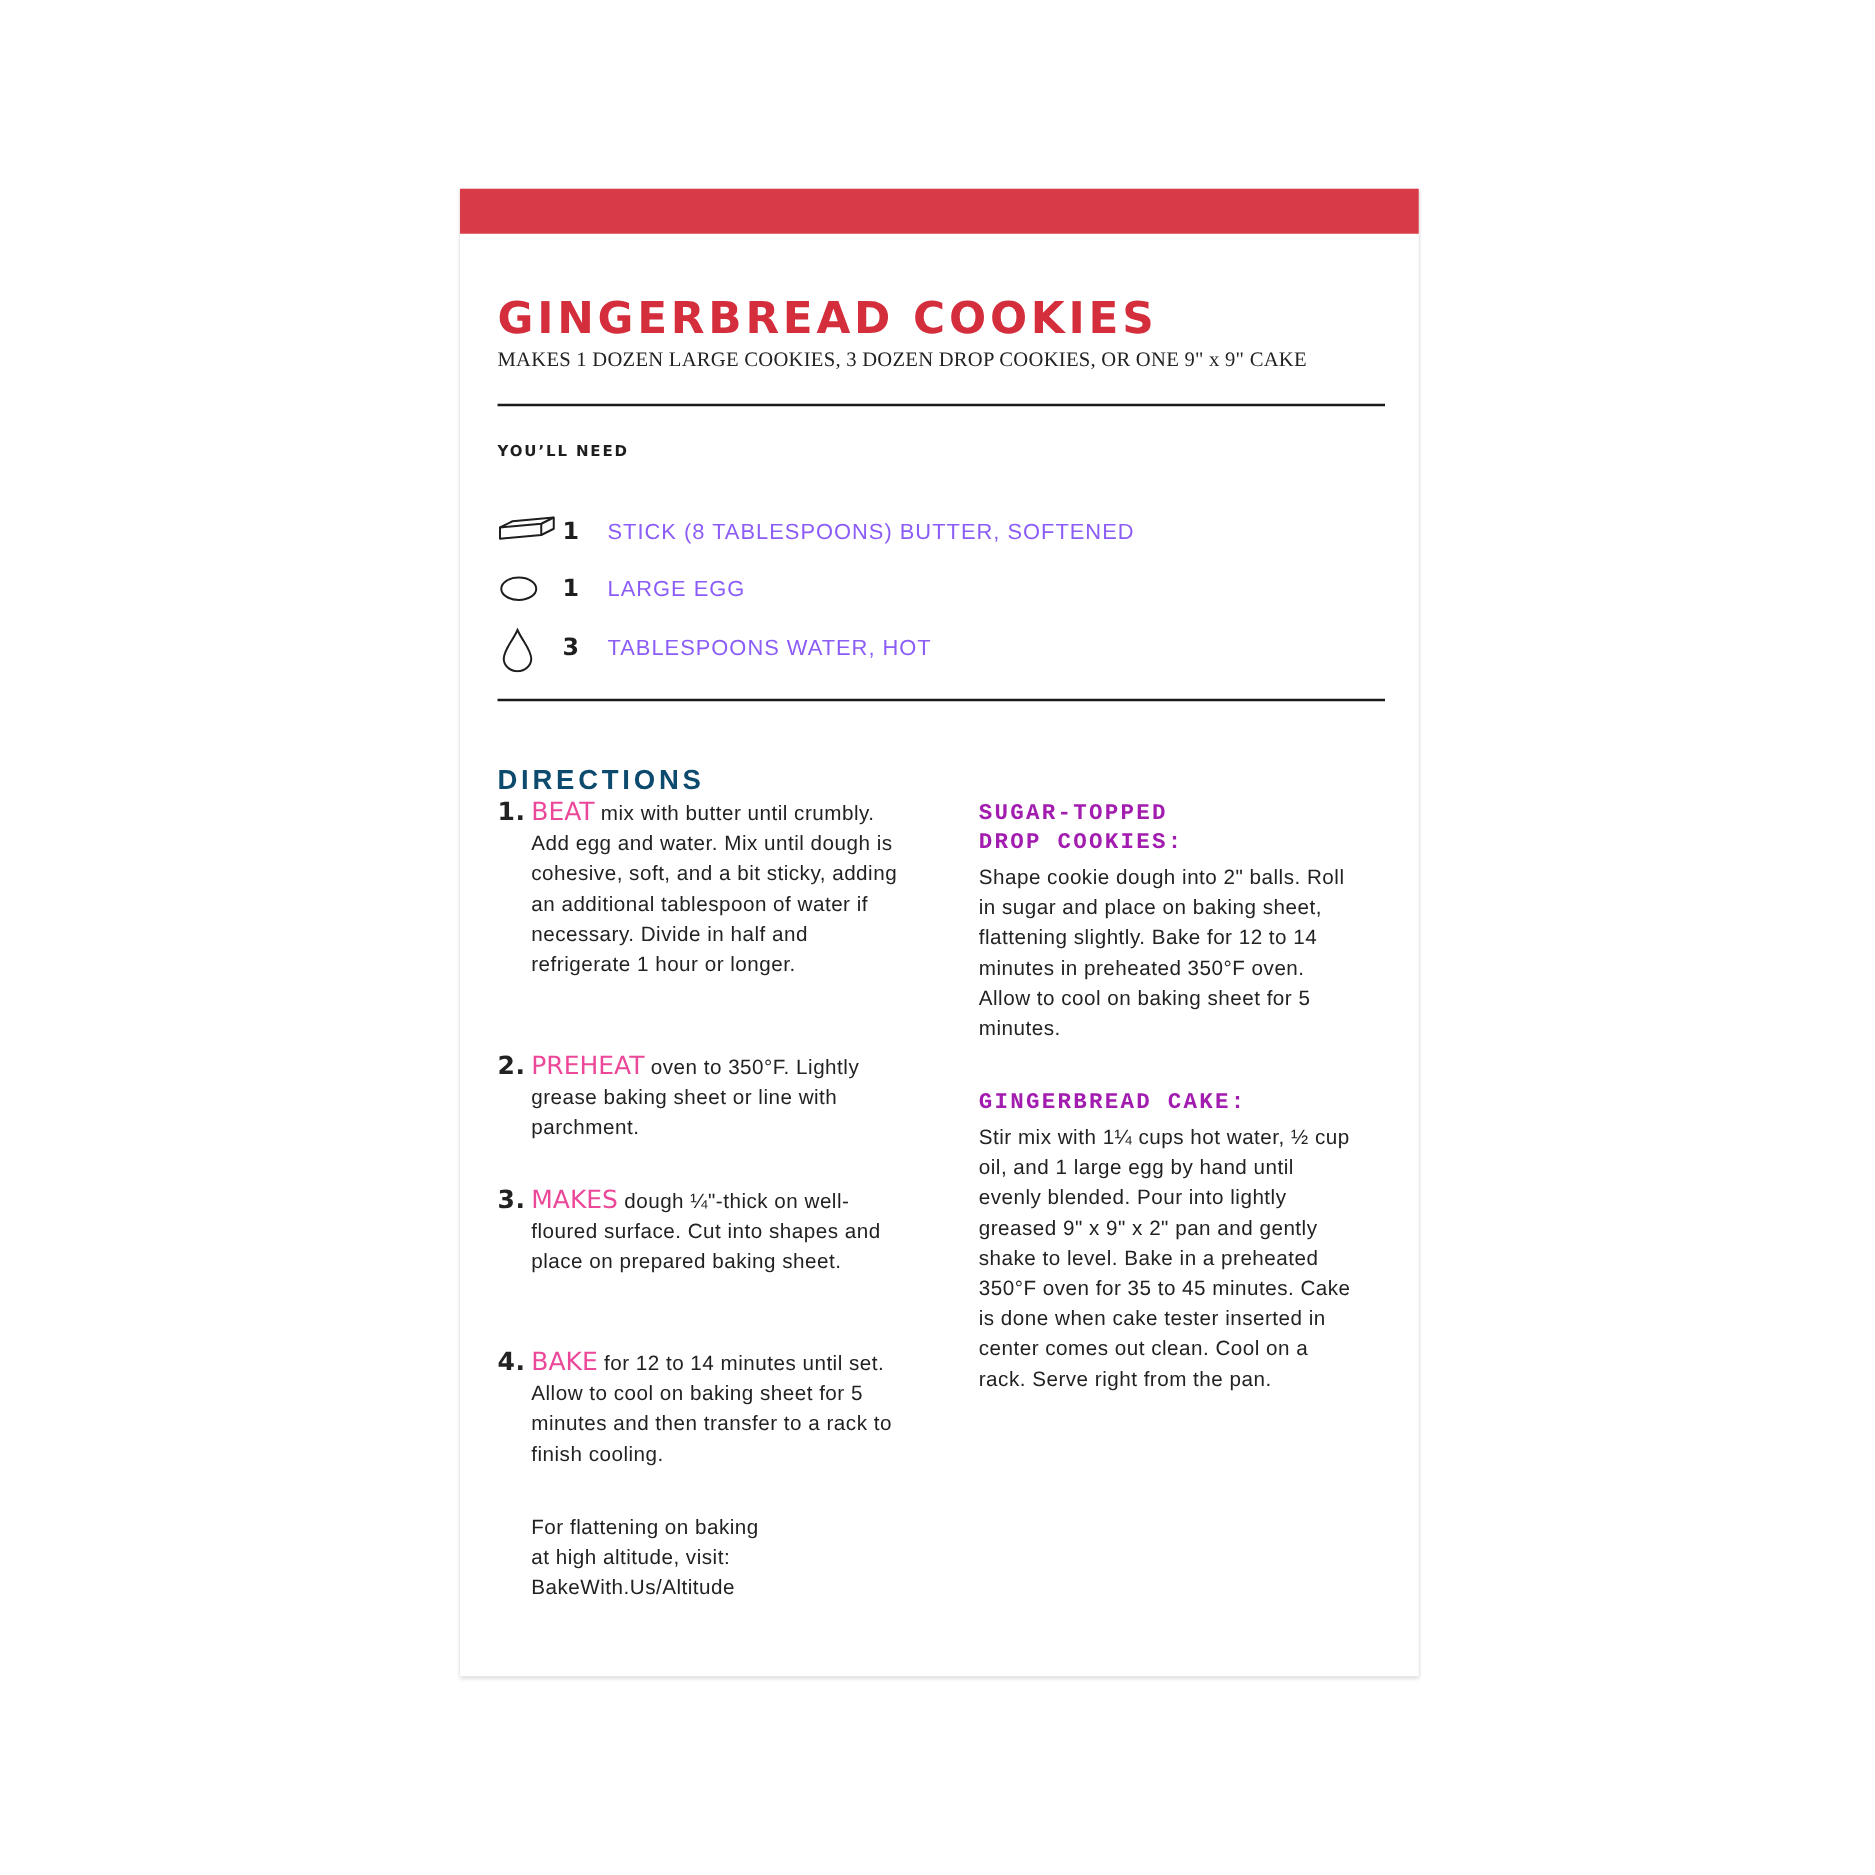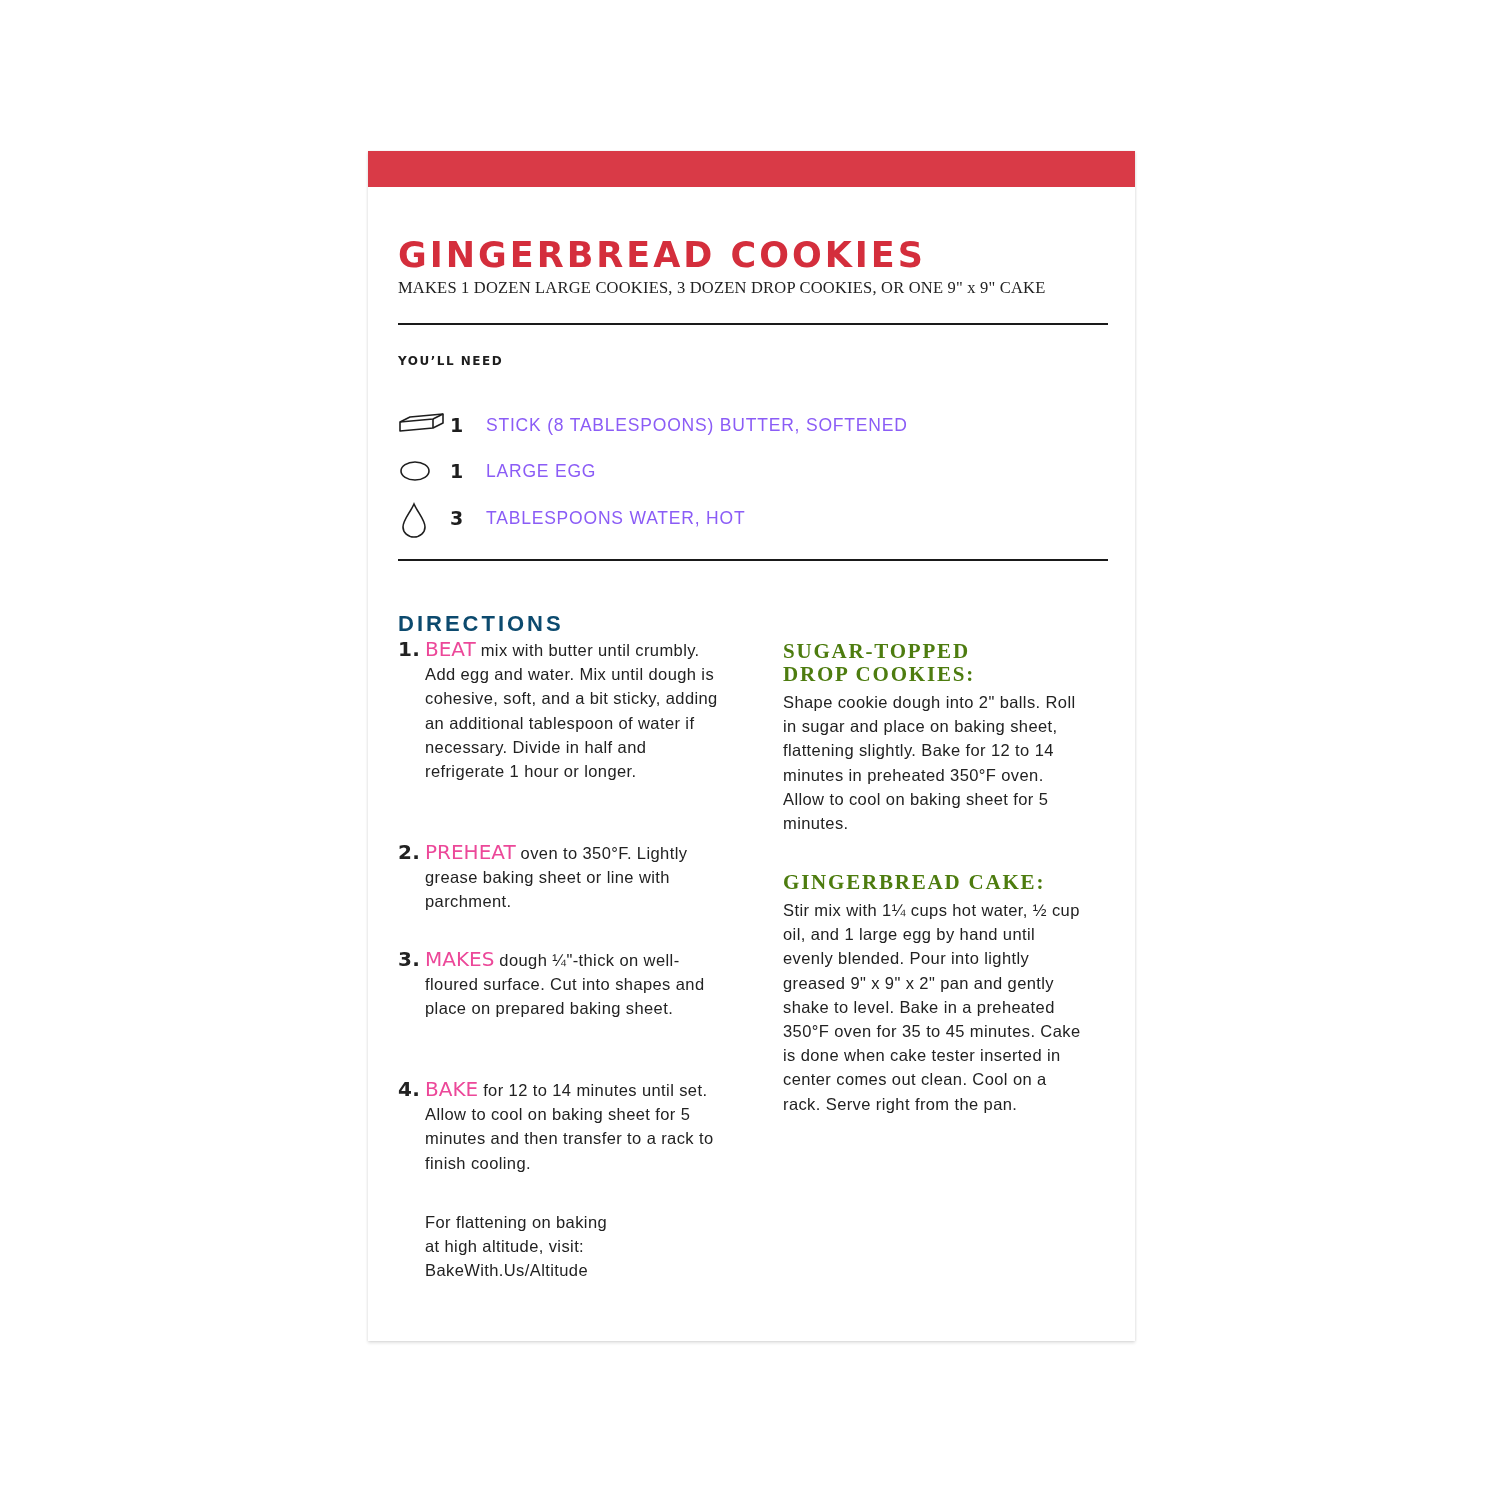--- a/index.html
+++ b/index.html
@@ -41,21 +41,21 @@
   }
 
   .step { position: absolute; left: 30px; width: 320px; font-family: "Liberation Sans", sans-serif; font-size: 16.5px; line-height: 24.2px; letter-spacing: 0.4px; color: #222; }
   .step .num { position: absolute; left: 0; top: 0; font-family: "DejaVu Sans", sans-serif; font-weight: bold; font-size: 20px; }
   .step .body { padding-left: 27px; }
   .step .verb { font-family: "DejaVu Sans", sans-serif; font-weight: normal; font-size: 20px; letter-spacing: 0; color: #ec4899; }
 
   .note { position: absolute; left: 57px; top: 1059px; width: 260px; font-family: "Liberation Sans", sans-serif; font-size: 16.5px; line-height: 24px; letter-spacing: 0.4px; color: #222; }
 
   .side { position: absolute; left: 415px; width: 300px; }
-  .side h3 { font-family: Liberation Serif, serif; font-weight: bold; font-size: 21px; line-height: 23px; letter-spacing: 1.8px; color: #4d7c0f; }
+  .side h3 { font-family: Liberation Mono, monospace; font-weight: bold; font-size: 18px; line-height: 23px; letter-spacing: 1.8px; color: #a21caf; }
   .side p { font-family: "Liberation Sans", sans-serif; font-size: 16.5px; line-height: 24.2px; letter-spacing: 0.4px; color: #222; margin-top: 4px; }
 </style>
 </head>
 <body>
 
 <div class="card">
   <div class="band"></div>
 
   <div class="title">GINGERBREAD COOKIES</div>
   <div class="subtitle">MAKES 1 DOZEN LARGE COOKIES, 3 DOZEN DROP COOKIES, OR ONE 9" x 9" CAKE</div>

